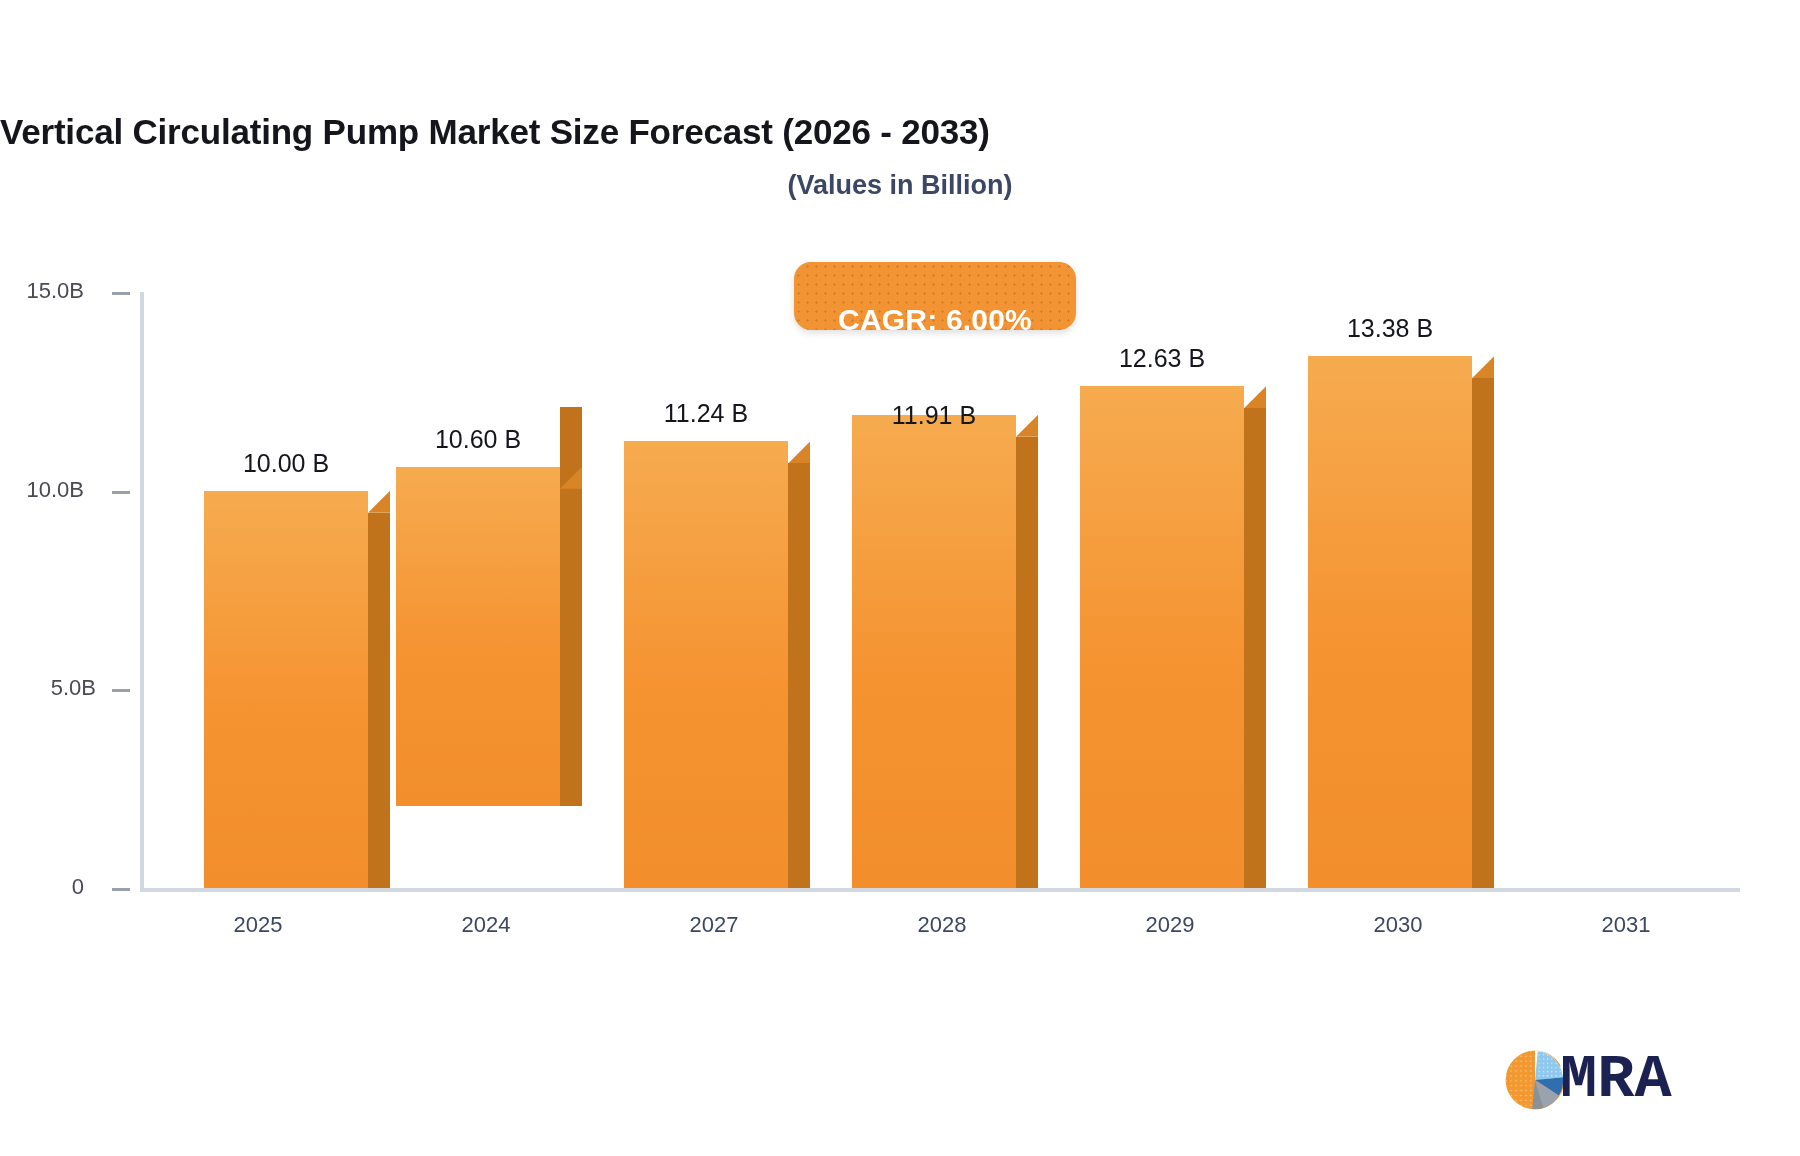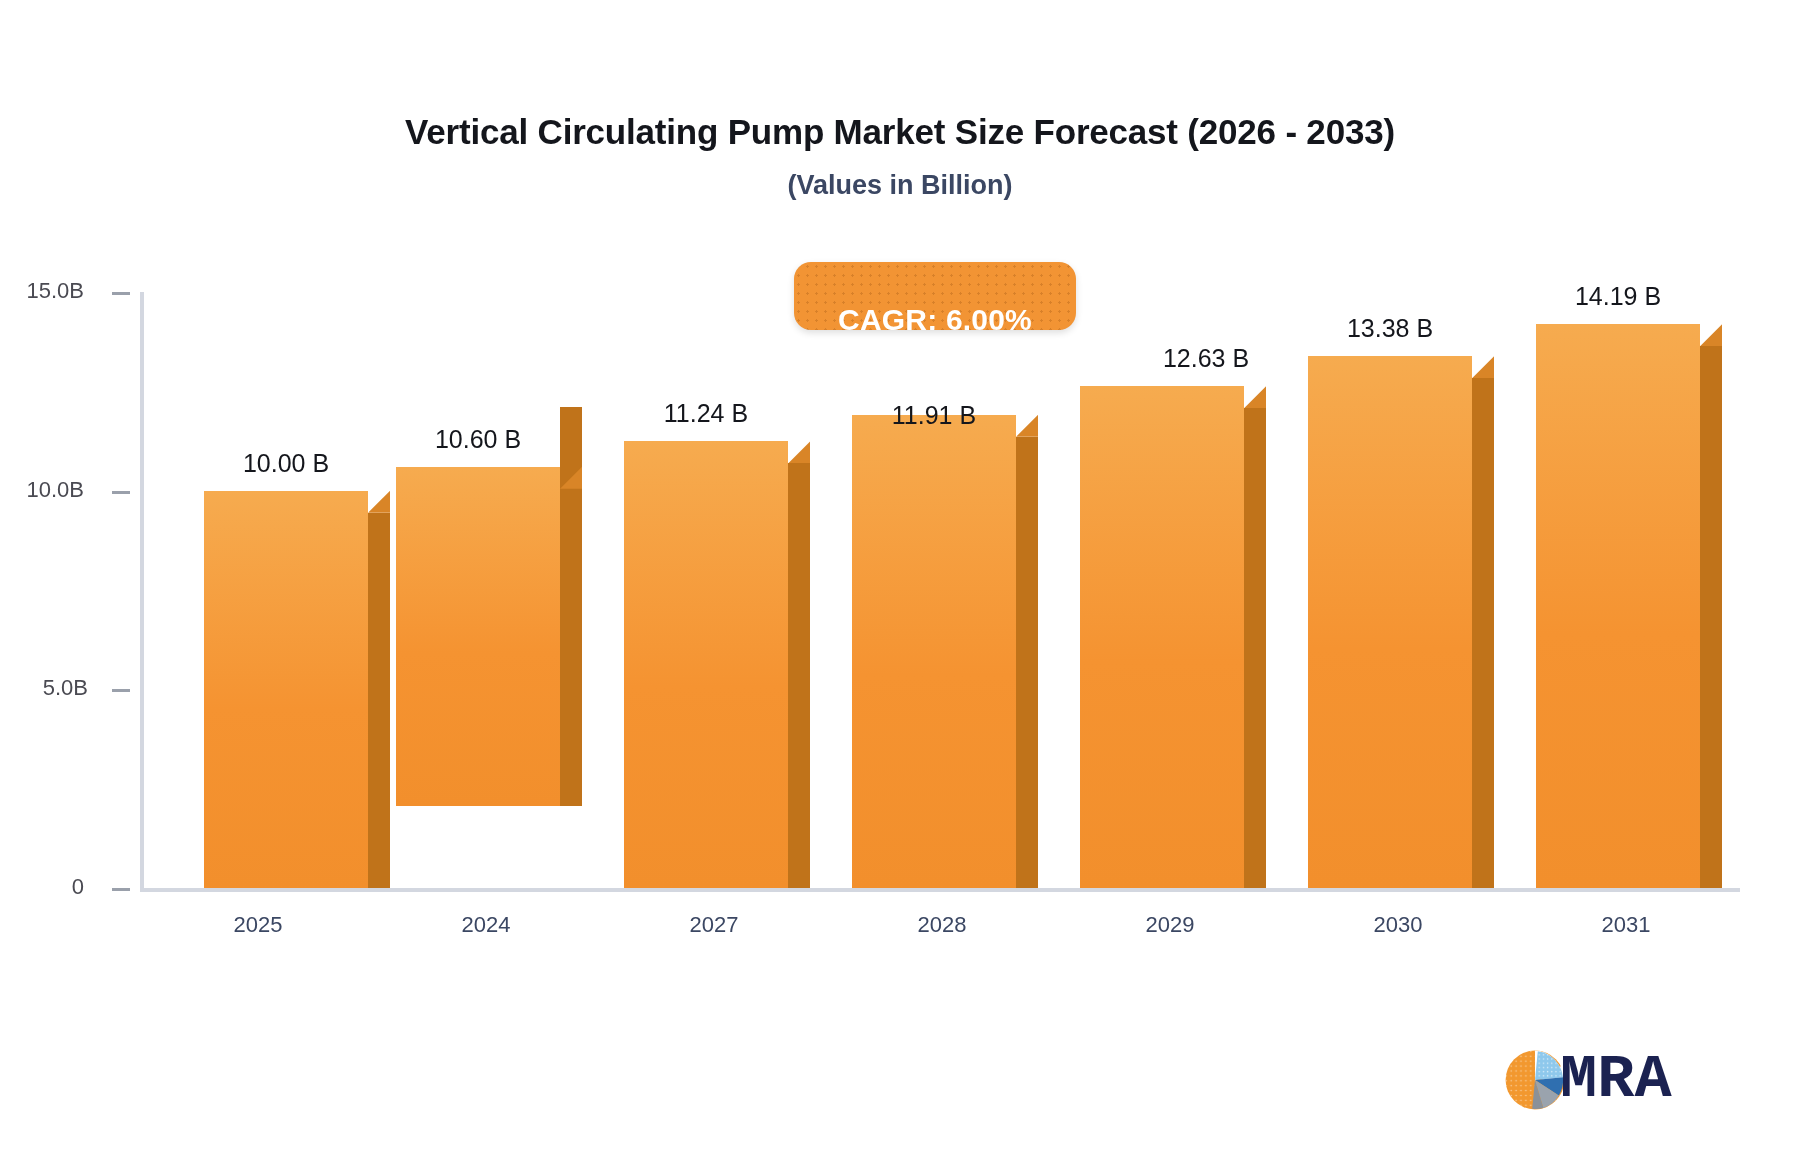--- a/index.html
+++ b/index.html
@@ -16,21 +16,21 @@
     height: 1156px;
     background: #ffffff;
   }
 
   
   .chart-title {
     position: absolute;
     top: 112px;
     left: 0;
     width: 1800px;
-    text-align: center;
+    text-align: left;
     font-size: 35px;
     font-weight: bold;
     color: #14161c;
     letter-spacing: -0.2px;
   }
   .chart-subtitle {
     position: absolute;
     top: 170px;
     left: 0;
     width: 1800px;
@@ -187,21 +187,21 @@
   <div class="y-axis-line"></div>
   <div class="x-axis-line"></div>
 
   <div id="yticks">
       <div class="y-tick" style="top: 888px; left: 112px; right: auto;">
         <div class="y-tick-mark"></div>
         <div class="y-tick-label" style="right: 28px;">0</div>
       </div>
       <div class="y-tick" style="top: 689.333px; left: 112px; right: auto;">
         <div class="y-tick-mark"></div>
-        <div class="y-tick-label" style="right: 24px;">5.0B</div>
+        <div class="y-tick-label" style="right: 16px;">5.0B</div>
       </div>
       <div class="y-tick" style="top: 490.667px; left: 112px; right: auto;">
         <div class="y-tick-mark"></div>
         <div class="y-tick-label" style="right: 28px;">10.0B</div>
       </div>
       <div class="y-tick" style="top: 292px; left: 112px; right: auto;">
         <div class="y-tick-mark"></div>
         <div class="y-tick-label" style="right: 28px;">15.0B</div>
       </div>
     </div>
@@ -227,33 +227,27 @@
       <div class="bar-group" style="left: 851.92px; width: 164.16px; height: 473.224px; top: 414.776px; bottom: auto;">
         <div class="bar-front" style="height: 100%;"></div>
         <div class="bar-side" style="height: 451.224px;"></div>
         <div class="bar-top-bevel" style="top: 0px;"></div>
         <div class="bar-label" style="top: -42px; margin-top: 28px;">11.91 B</div>
       </div>
       <div class="bar-group" style="left: 1079.92px; width: 164.16px; height: 501.832px; top: 386.168px; bottom: auto;">
         <div class="bar-front" style="height: 100%;"></div>
         <div class="bar-side" style="height: 479.832px;"></div>
         <div class="bar-top-bevel" style="top: 0px;"></div>
-        <div class="bar-label" style="top: -42px; margin-left: 44px;">12.63 B</div>
+        <div class="bar-label" style="top: -42px;">12.63 B</div>
       </div>
       <div class="bar-group" style="left: 1307.92px; width: 164.16px; height: 531.632px; top: 356.368px; bottom: auto; border-radius: 10px;">
         <div class="bar-front" style="height: 100%;"></div>
         <div class="bar-side" style="height: 509.632px;"></div>
         <div class="bar-top-bevel" style="top: 0px;"></div>
         <div class="bar-label" style="top: -42px;">13.38 B</div>
-      </div>
-      <div class="bar-group" style="left: 1535.92px; width: 164.16px; height: 563.816px; top: 324.184px; bottom: auto;">
-        <div class="bar-front" style="height: 100%;"></div>
-        <div class="bar-side" style="height: 541.816px;"></div>
-        <div class="bar-top-bevel" style="top: 0px;"></div>
-        <div class="bar-label" style="top: -42px;">14.19 B</div>
       </div>
     </div>
   <div id="xlabels">
       <div class="x-label" style="left: 144px; width: 228px;">2025</div>
       <div class="x-label" style="left: 372px; width: 228px;">2024</div>
       <div class="x-label" style="left: 600px; width: 228px;">2027</div>
       <div class="x-label" style="left: 828px; width: 228px;">2028</div>
       <div class="x-label" style="left: 1056px; width: 228px;">2029</div>
       <div class="x-label" style="left: 1284px; width: 228px;">2030</div>
       <div class="x-label" style="left: 1512px; width: 228px;">2031</div>

